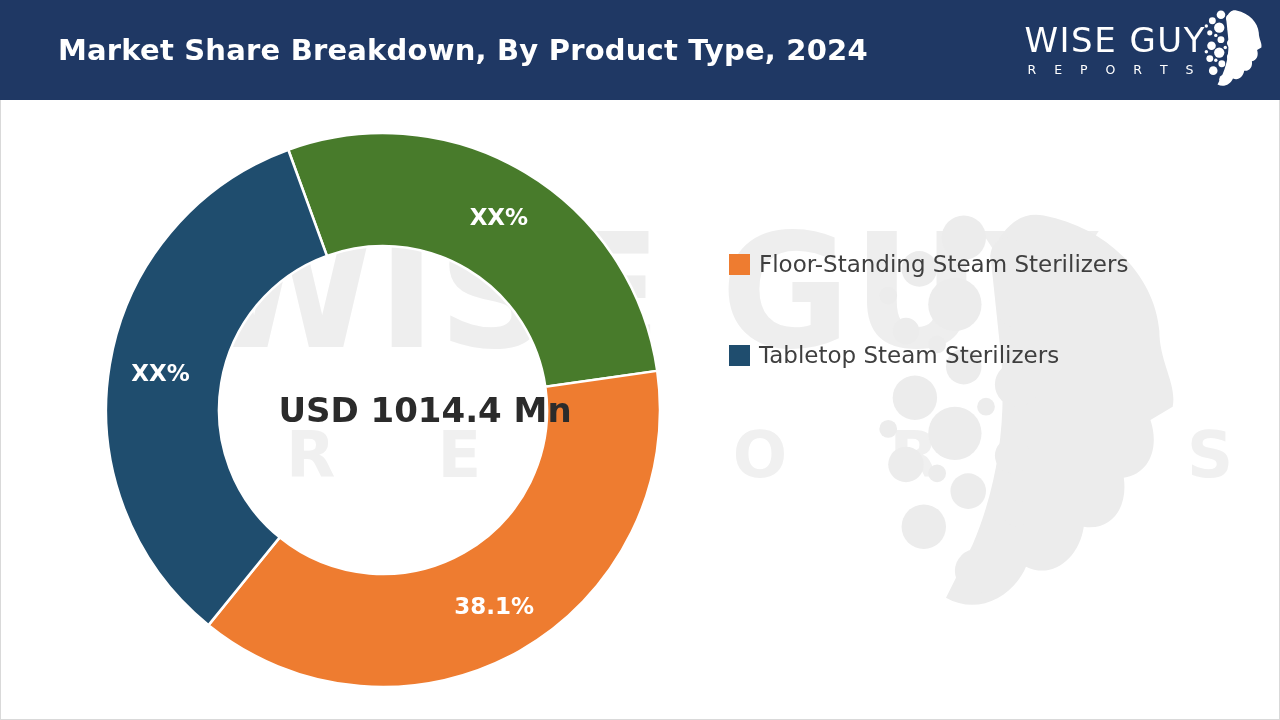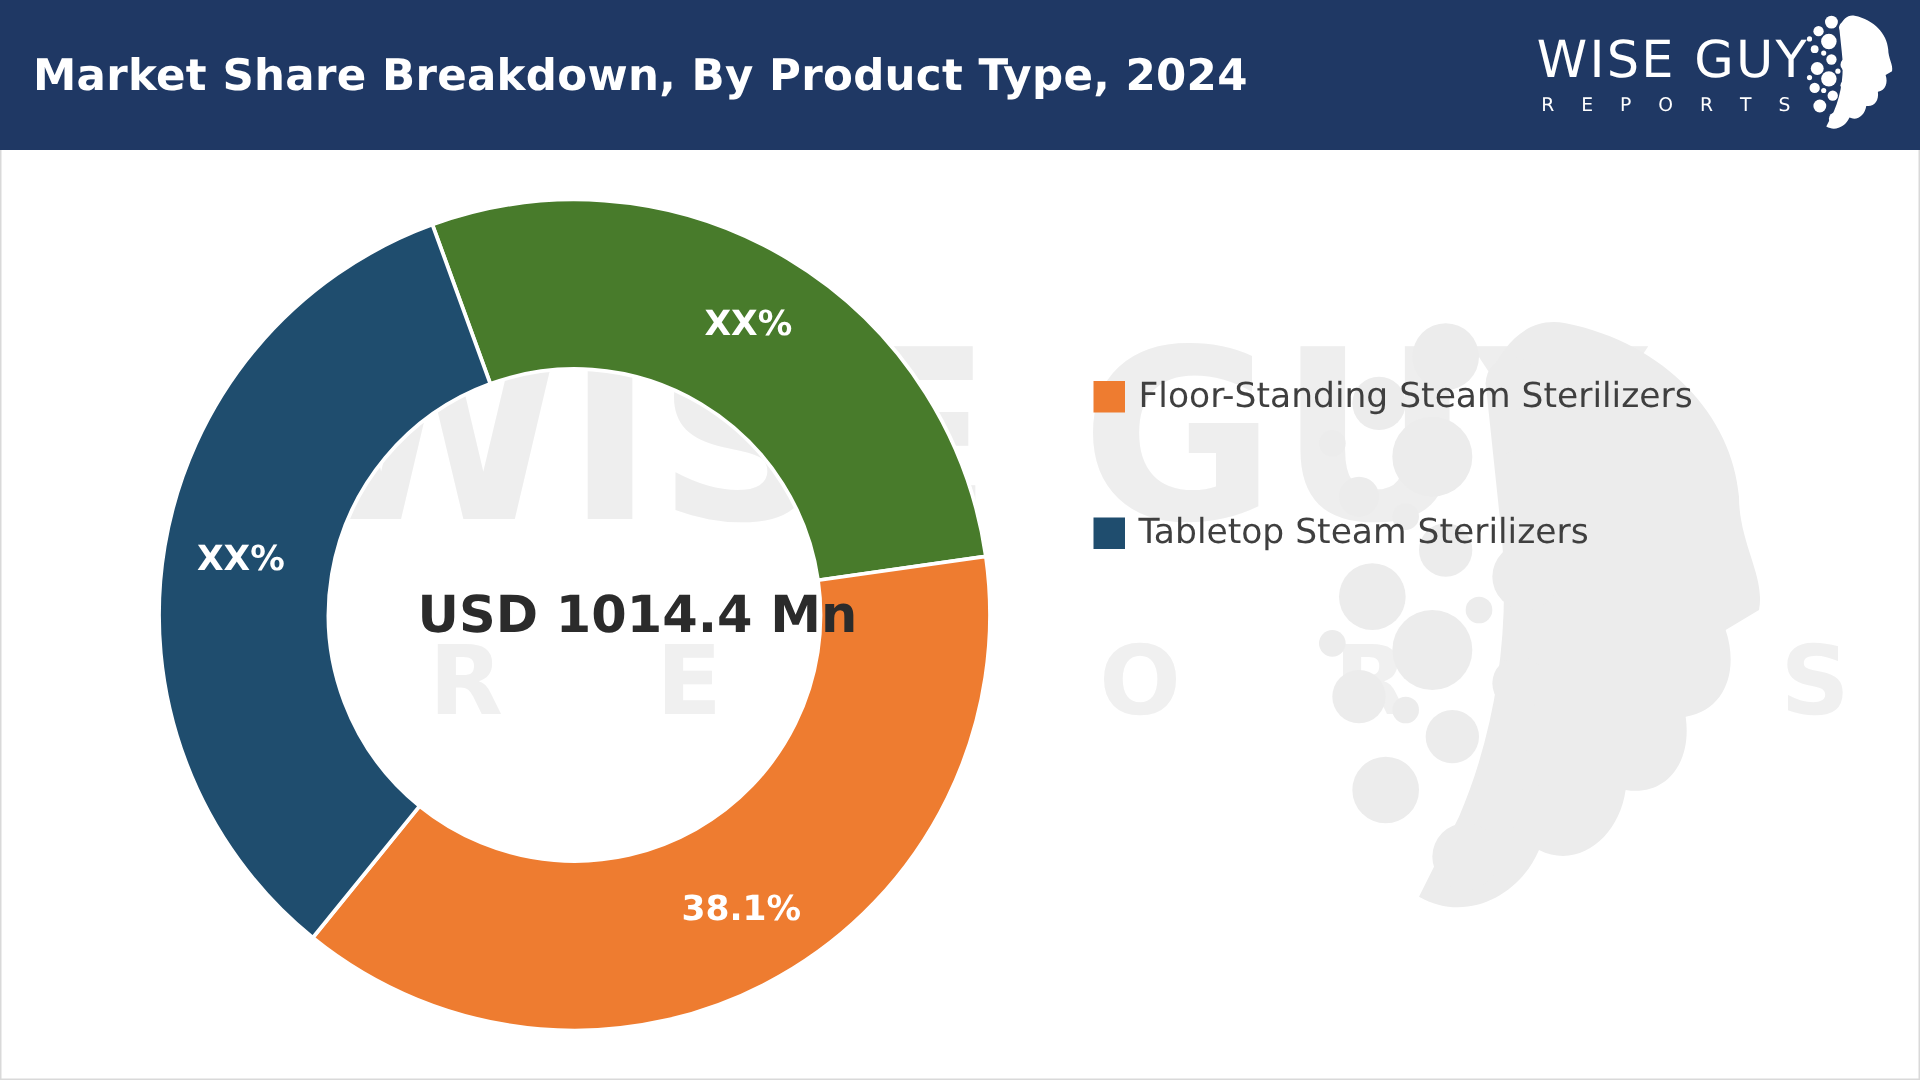--- a/index.html
+++ b/index.html
@@ -2,21 +2,21 @@
 <html><head>
 <meta charset="utf-8">
 <style>
   * { margin: 0; padding: 0; box-sizing: border-box; }
   html, body { width: 1280px; height: 720px; overflow: hidden; background: #fff;
                font-family: "DejaVu Sans", "Liberation Sans", sans-serif; }
   .page { position: relative; width: 1280px; height: 720px; background: #fff; }
 
   
   .header { position: absolute; left: 0; top: 0; width: 1280px; height: 100px;
-            background: #1f3864; display: flex; align-items: center; justify-content: space-between; }
+            background: #1f3864; display: flex; align-items: center; justify-content: space-between; padding-left: 36px; }
   .header-title { color: #ffffff; font-size: 29px; font-weight: bold; padding-left: 22px;
                   letter-spacing: 0.2px; }
   .brand { display: flex; align-items: center; padding-right: 16px; }
   .brand-text { display: flex; flex-direction: column; align-items: flex-start; margin-right: 2px; }
   .brand-top { color: #ffffff; font-size: 34px; font-weight: 500; letter-spacing: 1.5px; line-height: 1; }
   .brand-bottom { color: #ffffff; font-size: 12.5px; font-weight: 400; letter-spacing: 7px;
                   margin-top: 5px; padding-left: 3px; }
   .brand-face { width: 62px; height: 86px; color: #ffffff; margin-left: -6px; }
 
   

